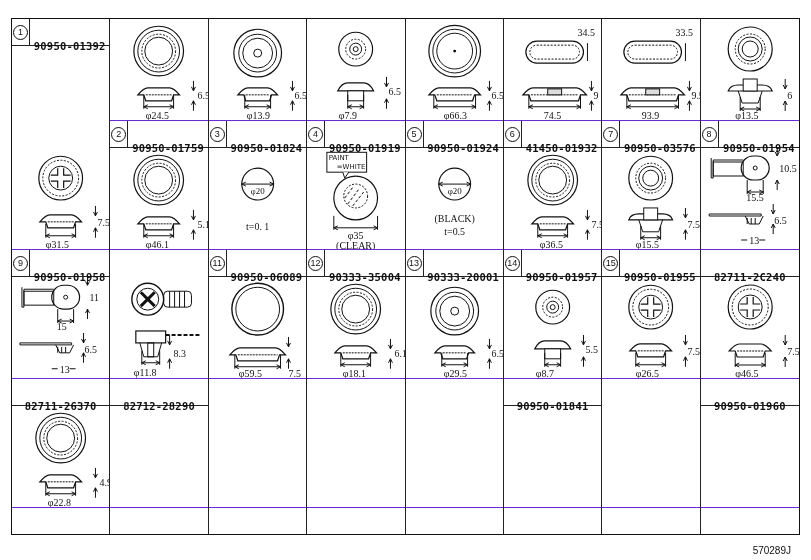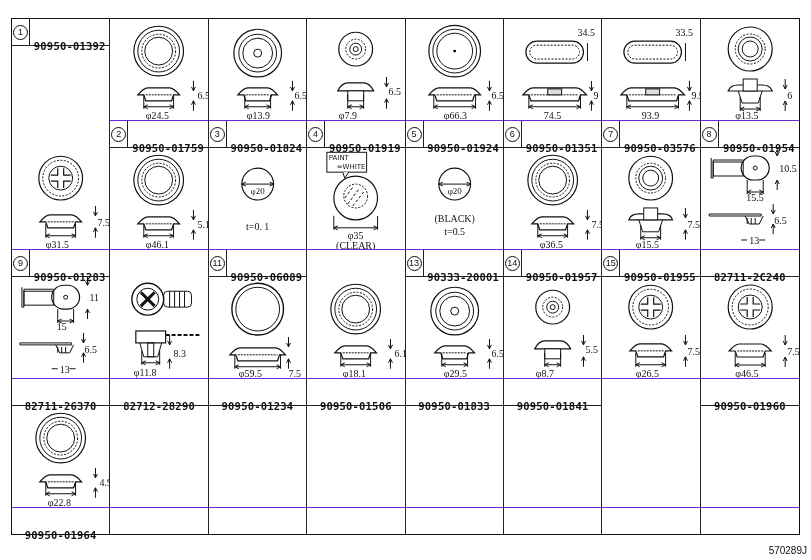--- a/index.html
+++ b/index.html
@@ -8,21 +8,21 @@
   .cell { border-right:1px solid #222; box-sizing:border-box; position:relative; }
   .cell:nth-child(8n) { border-right:none; }
   .pic { height:101px; border-bottom:1px solid #6d28d9; position:relative;text-decoration:underline; }
   .lab { height:26px; border-bottom:1px solid #222; display:flex; align-items:center; font-family:"DejaVu Sans Mono", monospace; font-weight:bold; font-size:10.5px; }
   .row-last .lab { border-bottom:none; }
   .num { width:18px; height:100%; border-right:1px solid #222; display:flex; align-items:center; justify-content:center; box-sizing:border-box; }
   .num span { display:inline-flex; width:13px; height:13px; border:1px solid #111; border-radius:50%; align-items:center; justify-content:center; font-family:"Liberation Sans", sans-serif; font-weight:normal; font-size:9px; }
   .pn { flex:1; text-align:center; letter-spacing:0.2px;margin-top:28px; }
   svg { position:absolute; left:0; top:0; width:100%; height:100%; }
   svg text { font-family:"Liberation Serif", serif; font-size:10px; fill:#111; }
-  #footer { position:absolute; right:4px; bottom:4px; font-size:10px; font-family:"Liberation Sans", sans-serif; }
+  #footer { position:absolute; right:20px; bottom:4px; font-size:10px; font-family:"Liberation Sans", sans-serif; }
 </style>
 </head>
 <body>
 
 <div id="grid">
     <div class="cell">
       <div class="lab">
         <div class="num">
           <span>1</span>
         </div>
@@ -160,21 +160,21 @@
           <path d="M29,86 L25,88 L29,90 M73,86 L77,88 L73,90" fill="none" stroke="#111"></path>
           <line x1="25" y1="76" x2="25" y2="90" stroke="#111"></line>
           <line x1="77" y1="76" x2="77" y2="90" stroke="#111"></line>
           <text x="40" y="100">74.5</text>
         </svg>
       </div>
       <div class="lab">
         <div class="num">
           <span>6</span>
         </div>
-        <div class="pn">90950-01351</div>
+        <div class="pn">41450-01932</div>
       </div>
     </div>
     <div class="cell">
       <div class="pic">
         <svg viewBox="0 0 98 101">
           <rect x="22" y="22" width="58" height="22" rx="11" fill="none" stroke="#111" stroke-width="1.2"></rect>
           <rect x="26" y="26" width="50" height="14" rx="7" fill="none" stroke="#111" stroke-dasharray="2,1.5"></rect>
           <line x1="84" y1="24" x2="84" y2="42" stroke="#111"></line>
           <text x="74" y="17">33.5</text>
           <path d="M19,76 Q25,69 29,69 L73,69 Q77,69 83,76 L77,76 L75,82 L27,82 L25,76 Z" fill="#fff" stroke="#111" stroke-width="1.2"></path>
@@ -246,21 +246,21 @@
           <path d="M38,86 L34,88 L38,90 M60,86 L64,88 L60,90" fill="none" stroke="#111"></path>
           <line x1="34" y1="76" x2="34" y2="90" stroke="#111"></line>
           <line x1="64" y1="76" x2="64" y2="90" stroke="#111"></line>
           <text x="34" y="100">φ31.5</text>
         </svg>
       </div>
       <div class="lab">
         <div class="num">
           <span>9</span>
         </div>
-        <div class="pn">90950-01283</div>
+        <div class="pn">90950-01958</div>
       </div>
     </div>
     <div class="cell">
       <div class="pic">
         <svg viewBox="0 0 98 101">
           <circle cx="49" cy="32" r="25" fill="none" stroke="#111" stroke-width="1.2"></circle>
           <circle cx="49" cy="32" r="21" fill="none" stroke="#111"></circle>
           <circle cx="49" cy="32" r="17" fill="none" stroke="#111" stroke-dasharray="2,1.5"></circle>
           <circle cx="49" cy="32" r="14" fill="none" stroke="#111"></circle>
           <path d="M28,76 Q34,69 38,69 L60,69 Q64,69 70,76 L64,76 L62,82 L36,82 L34,76 Z" fill="#fff" stroke="#111" stroke-width="1.2"></path>
@@ -305,20 +305,26 @@
           <circle cx="49" cy="50" r="22" fill="none" stroke="#111" stroke-width="1.2"></circle>
           <circle cx="49" cy="48" r="12" fill="none" stroke="#111" stroke-dasharray="2,1.5"></circle>
           <path d="M41,56 L53,40 M46,58 L57,44 M38,50 L47,38" stroke="#111" stroke-dasharray="3,2"></path>
           <line x1="27" y1="80" x2="71" y2="80" stroke="#111"></line>
           <path d="M31,78 L27,80 L31,82 M67,78 L71,80 L67,82" fill="none" stroke="#111"></path>
           <line x1="27" y1="68" x2="27" y2="82" stroke="#111"></line>
           <line x1="71" y1="68" x2="71" y2="82" stroke="#111"></line>
           <text x="49" y="91" text-anchor="middle">φ35</text>
           <text x="49" y="101" text-anchor="middle">(CLEAR)</text>
         </svg>
+      </div>
+      <div class="lab">
+        <div class="num">
+          <span>12</span>
+        </div>
+        <div class="pn">90333-35004</div>
       </div>
     </div>
     <div class="cell">
       <div class="pic">
         <svg viewBox="0 0 98 101">
           <circle cx="49" cy="36" r="16" fill="none" stroke="#111" stroke-width="1.2"></circle>
           <line x1="33" y1="36" x2="65" y2="36" stroke="#111"></line>
           <path d="M37,34 L33,36 L37,38 M61,34 L65,36 L61,38" fill="none" stroke="#111"></path>
           <text x="49" y="46" text-anchor="middle" style="font-size:9px">φ20</text>
           <text x="49" y="74" text-anchor="middle">(BLACK)</text>
@@ -497,23 +503,20 @@
           <line x1="80" y1="82" x2="80" y2="92" stroke="#111"></line>
           <path d="M78,86 L80,82 L82,86" fill="none" stroke="#111"></path>
           <line x1="26" y1="90" x2="72" y2="90" stroke="#111"></line>
           <path d="M30,88 L26,90 L30,92 M68,88 L72,90 L68,92" fill="none" stroke="#111"></path>
           <line x1="26" y1="78" x2="26" y2="92" stroke="#111"></line>
           <line x1="72" y1="78" x2="72" y2="92" stroke="#111"></line>
           <text x="30" y="100">φ59.5</text>
           <text x="80" y="100">7.5</text>
         </svg>
       </div>
-      <div class="lab">
-        <div class="pn">90950-01234</div>
-      </div>
     </div>
     <div class="cell">
       <div class="pic">
         <svg viewBox="0 0 98 101">
           <circle cx="49" cy="32" r="25" fill="none" stroke="#111" stroke-width="1.2"></circle>
           <circle cx="49" cy="32" r="21" fill="none" stroke="#111"></circle>
           <circle cx="49" cy="32" r="17" fill="none" stroke="#111" stroke-dasharray="2,1.5"></circle>
           <circle cx="49" cy="32" r="14" fill="none" stroke="#111"></circle>
           <path d="M28,76 Q34,69 38,69 L60,69 Q64,69 70,76 L64,76 L62,82 L36,82 L34,76 Z" fill="#fff" stroke="#111" stroke-width="1.2"></path>
           <line x1="36" y1="76" x2="62" y2="76" stroke="#111" stroke-dasharray="2,1"></line>
@@ -522,23 +525,20 @@
           <line x1="84" y1="82" x2="84" y2="92" stroke="#111"></line>
           <path d="M82,86 L84,82 L86,86" fill="none" stroke="#111"></path>
           <text x="88" y="80">6.1</text>
           <line x1="34" y1="88" x2="64" y2="88" stroke="#111"></line>
           <path d="M38,86 L34,88 L38,90 M60,86 L64,88 L60,90" fill="none" stroke="#111"></path>
           <line x1="34" y1="76" x2="34" y2="90" stroke="#111"></line>
           <line x1="64" y1="76" x2="64" y2="90" stroke="#111"></line>
           <text x="36" y="100">φ18.1</text>
         </svg>
       </div>
-      <div class="lab">
-        <div class="pn">90950-01506</div>
-      </div>
     </div>
     <div class="cell">
       <div class="pic">
         <svg viewBox="0 0 98 101">
           <circle cx="49" cy="34" r="24" fill="none" stroke="#111" stroke-width="1.2"></circle>
           <circle cx="49" cy="34" r="19" fill="none" stroke="#111"></circle>
           <circle cx="49" cy="34" r="15" fill="none" stroke="#111"></circle>
           <circle cx="49" cy="34" r="4" fill="none" stroke="#111"></circle>
           <path d="M29,76 Q35,69 39,69 L59,69 Q63,69 69,76 L63,76 L61,82 L37,82 L35,76 Z" fill="#fff" stroke="#111" stroke-width="1.2"></path>
           <line x1="37" y1="76" x2="61" y2="76" stroke="#111" stroke-dasharray="2,1"></line>
@@ -546,23 +546,20 @@
           <path d="M82,68 L84,72 L86,68" fill="none" stroke="#111"></path>
           <line x1="84" y1="82" x2="84" y2="92" stroke="#111"></line>
           <path d="M82,86 L84,82 L86,86" fill="none" stroke="#111"></path>
           <text x="86" y="80">6.5</text>
           <line x1="36" y1="88" x2="62" y2="88" stroke="#111"></line>
           <path d="M40,86 L36,88 L40,90 M58,86 L62,88 L58,90" fill="none" stroke="#111"></path>
           <line x1="36" y1="76" x2="36" y2="90" stroke="#111"></line>
           <line x1="62" y1="76" x2="62" y2="90" stroke="#111"></line>
           <text x="38" y="100">φ29.5</text>
         </svg>
-      </div>
-      <div class="lab">
-        <div class="pn">90950-01833</div>
       </div>
     </div>
     <div class="cell">
       <div class="pic">
         <svg viewBox="0 0 98 101">
           <circle cx="49" cy="30" r="17" fill="none" stroke="#111" stroke-width="1.2"></circle>
           <circle cx="49" cy="30" r="10" fill="none" stroke="#111" stroke-dasharray="2,1.5"></circle>
           <circle cx="49" cy="30" r="6" fill="none" stroke="#111"></circle>
           <circle cx="49" cy="30" r="2.5" fill="none" stroke="#111"></circle>
           <path d="M31,72 Q35,64 41,64 L57,64 Q63,64 67,72 Z" fill="#fff" stroke="#111" stroke-width="1.2"></path>
@@ -644,23 +641,20 @@
           <line x1="84" y1="82" x2="84" y2="92" stroke="#111"></line>
           <path d="M82,86 L84,82 L86,86" fill="none" stroke="#111"></path>
           <text x="88" y="80">4.9</text>
           <line x1="34" y1="88" x2="64" y2="88" stroke="#111"></line>
           <path d="M38,86 L34,88 L38,90 M60,86 L64,88 L60,90" fill="none" stroke="#111"></path>
           <line x1="34" y1="76" x2="34" y2="90" stroke="#111"></line>
           <line x1="64" y1="76" x2="64" y2="90" stroke="#111"></line>
           <text x="36" y="100">φ22.8</text>
         </svg>
       </div>
-      <div class="lab">
-        <div class="pn">90950-01964</div>
-      </div>
     </div>
     <div class="cell row-last">
       <div class="pic"></div>
       <div class="lab">
         <div class="pn"></div>
       </div>
     </div>
     <div class="cell row-last">
       <div class="pic"></div>
       <div class="lab">

